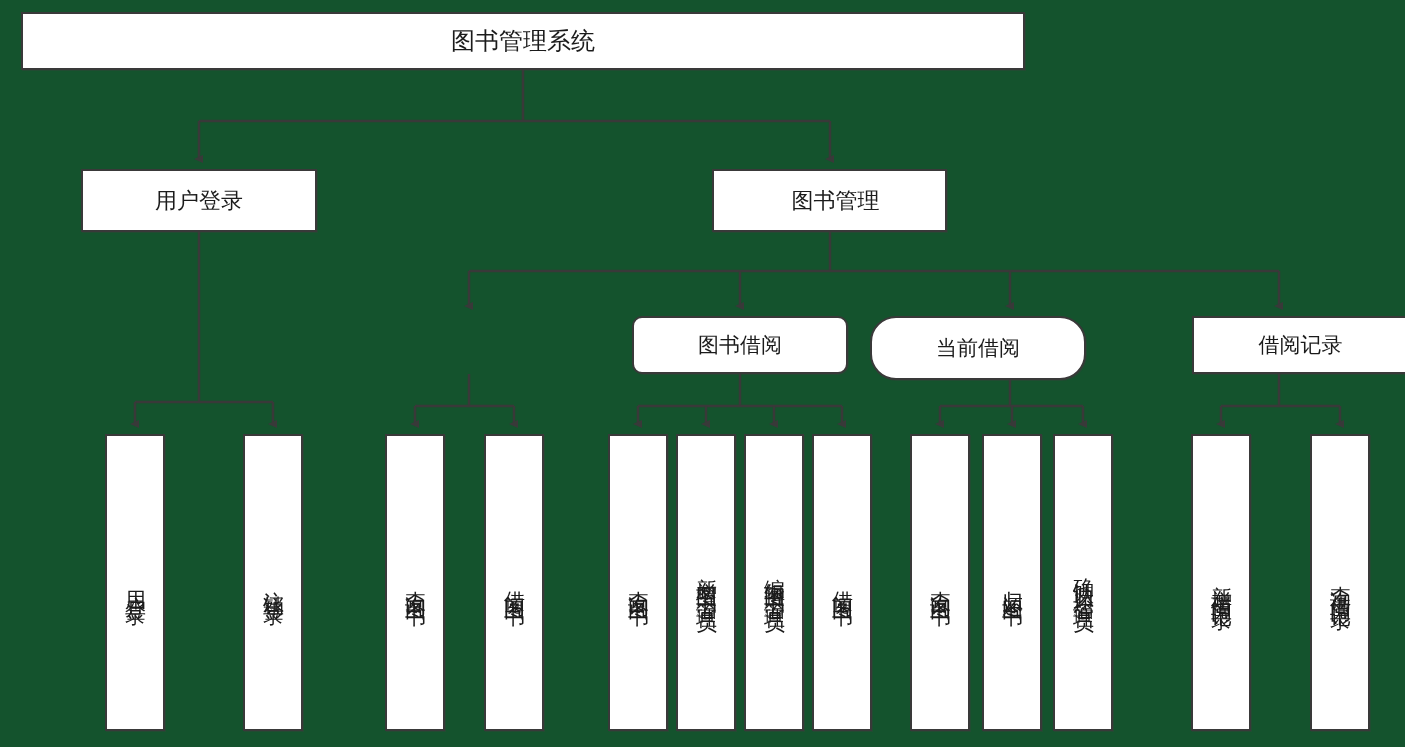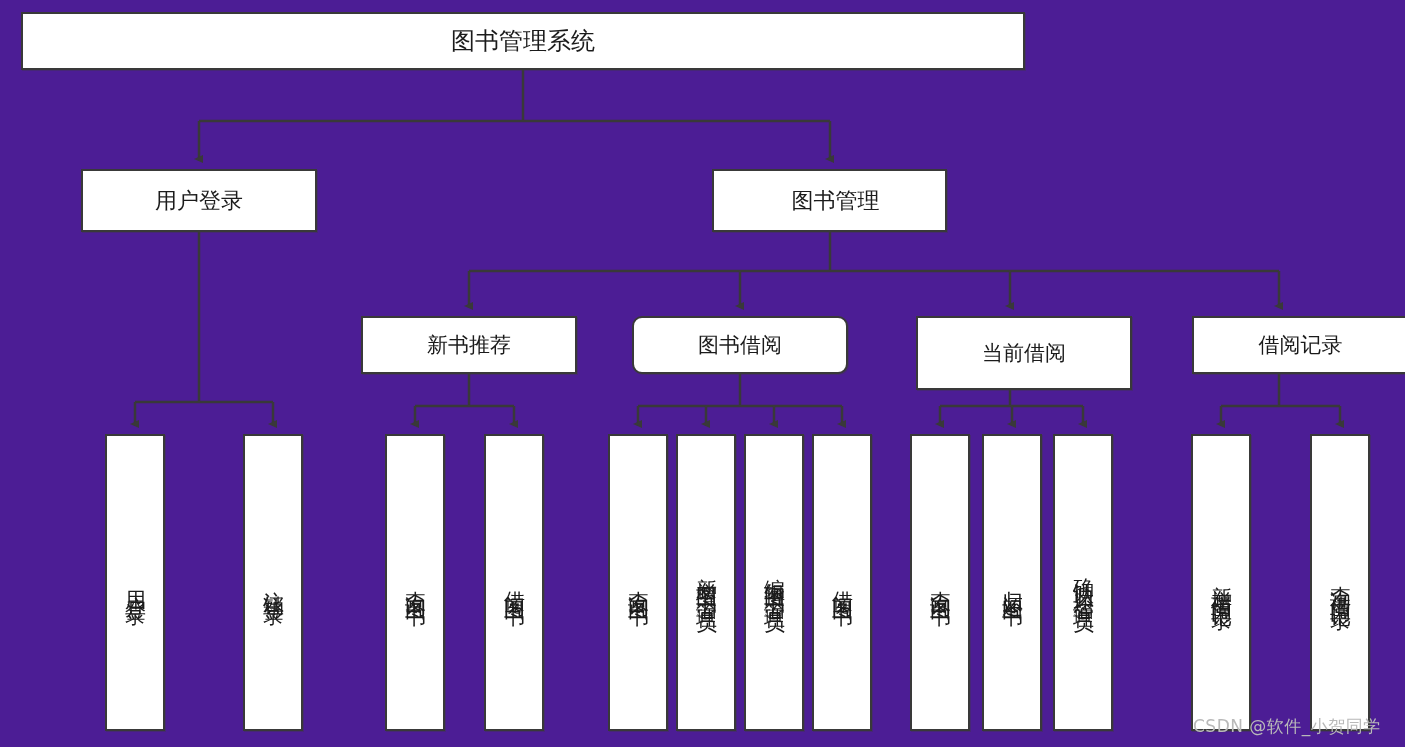--- a/index.html
+++ b/index.html
@@ -7,21 +7,21 @@
     padding: 0;
     background: #ffffff;
   }
   body {
     font-family: "DejaVu Sans", "Liberation Sans", sans-serif;
   }
   #canvas {
     position: relative;
     width: 1405px;
     height: 747px;
-    background: #4c1d95;
+    background: #14532d;
     overflow: hidden;
   }
   .node {
     position: absolute;
     box-sizing: border-box;
     border: 2px solid #393939;
     background: #ffffff;
     display: flex;
     align-items: center;
     justify-content: center;
@@ -114,34 +114,32 @@
       <path d="M1221,406 L1221,424" marker-end="url(#arrow)"></path>
       <path d="M1340,406 L1340,424" marker-end="url(#arrow)"></path>
     </g>
   </svg>
 
   <div class="node root" style="left: 21px; top: 12px; width: 1004px; height: 58px;">图书管理系统</div>
 
   <div class="node lvl2" style="left: 81px; top: 169px; width: 236px; height: 63px;">用户登录</div>
   <div class="node lvl2" style="left: 712px; top: 169px; width: 235px; height: 63px; padding-left: 12px;">图书管理</div>
 
-  <div class="node lvl3" style="left: 361px; top: 316px; width: 216px; height: 58px;">新书推荐</div>
   <div class="node lvl3" style="left: 632px; top: 316px; width: 216px; height: 58px; border-radius: 10px;">图书借阅</div>
-  <div class="node lvl3" style="left: 916px; top: 316px; width: 216px; height: 74px;">当前借阅</div>
+  <div class="node lvl3" style="left: 870px; top: 316px; width: 216px; height: 64px; border-radius: 26px;">当前借阅</div>
   <div class="node lvl3" style="left: 1171px; top: 316px; width: 217px; height: 58px; margin-left: 21px;">借阅记录</div>
 
   <div class="node leaf" style="left: 105px; top: 434px; width: 60px; height: 297px;">用户登录</div>
   <div class="node leaf" style="left: 243px; top: 434px; width: 60px; height: 297px;">注销登录</div>
   <div class="node leaf" style="left: 385px; top: 434px; width: 60px; height: 297px;">查询图书</div>
   <div class="node leaf" style="left: 484px; top: 434px; width: 60px; height: 297px;">借阅图书</div>
   <div class="node leaf" style="left: 608px; top: 434px; width: 60px; height: 297px;">查询图书</div>
   <div class="node leaf" style="left: 676px; top: 434px; width: 60px; height: 297px;">新增图书（管理员）</div>
   <div class="node leaf" style="left: 744px; top: 434px; width: 60px; height: 297px;">编辑图书（管理员）</div>
   <div class="node leaf" style="left: 812px; top: 434px; width: 60px; height: 297px;">借阅图书</div>
   <div class="node leaf" style="left: 910px; top: 434px; width: 60px; height: 297px;">查询图书</div>
   <div class="node leaf" style="left: 982px; top: 434px; width: 60px; height: 297px;">归还图书</div>
   <div class="node leaf" style="left: 1053px; top: 434px; width: 60px; height: 297px;">确认归还（管理员）</div>
   <div class="node leaf" style="left: 1191px; top: 434px; width: 60px; height: 297px;">新增借阅记录</div>
   <div class="node leaf" style="left: 1310px; top: 434px; width: 60px; height: 297px;">查询借阅记录</div>
 
-  <div class="watermark" style="left: 1193px; top: 715px;">CSDN @软件_小贺同学</div>
 
 </div>
 
 </body></html>

